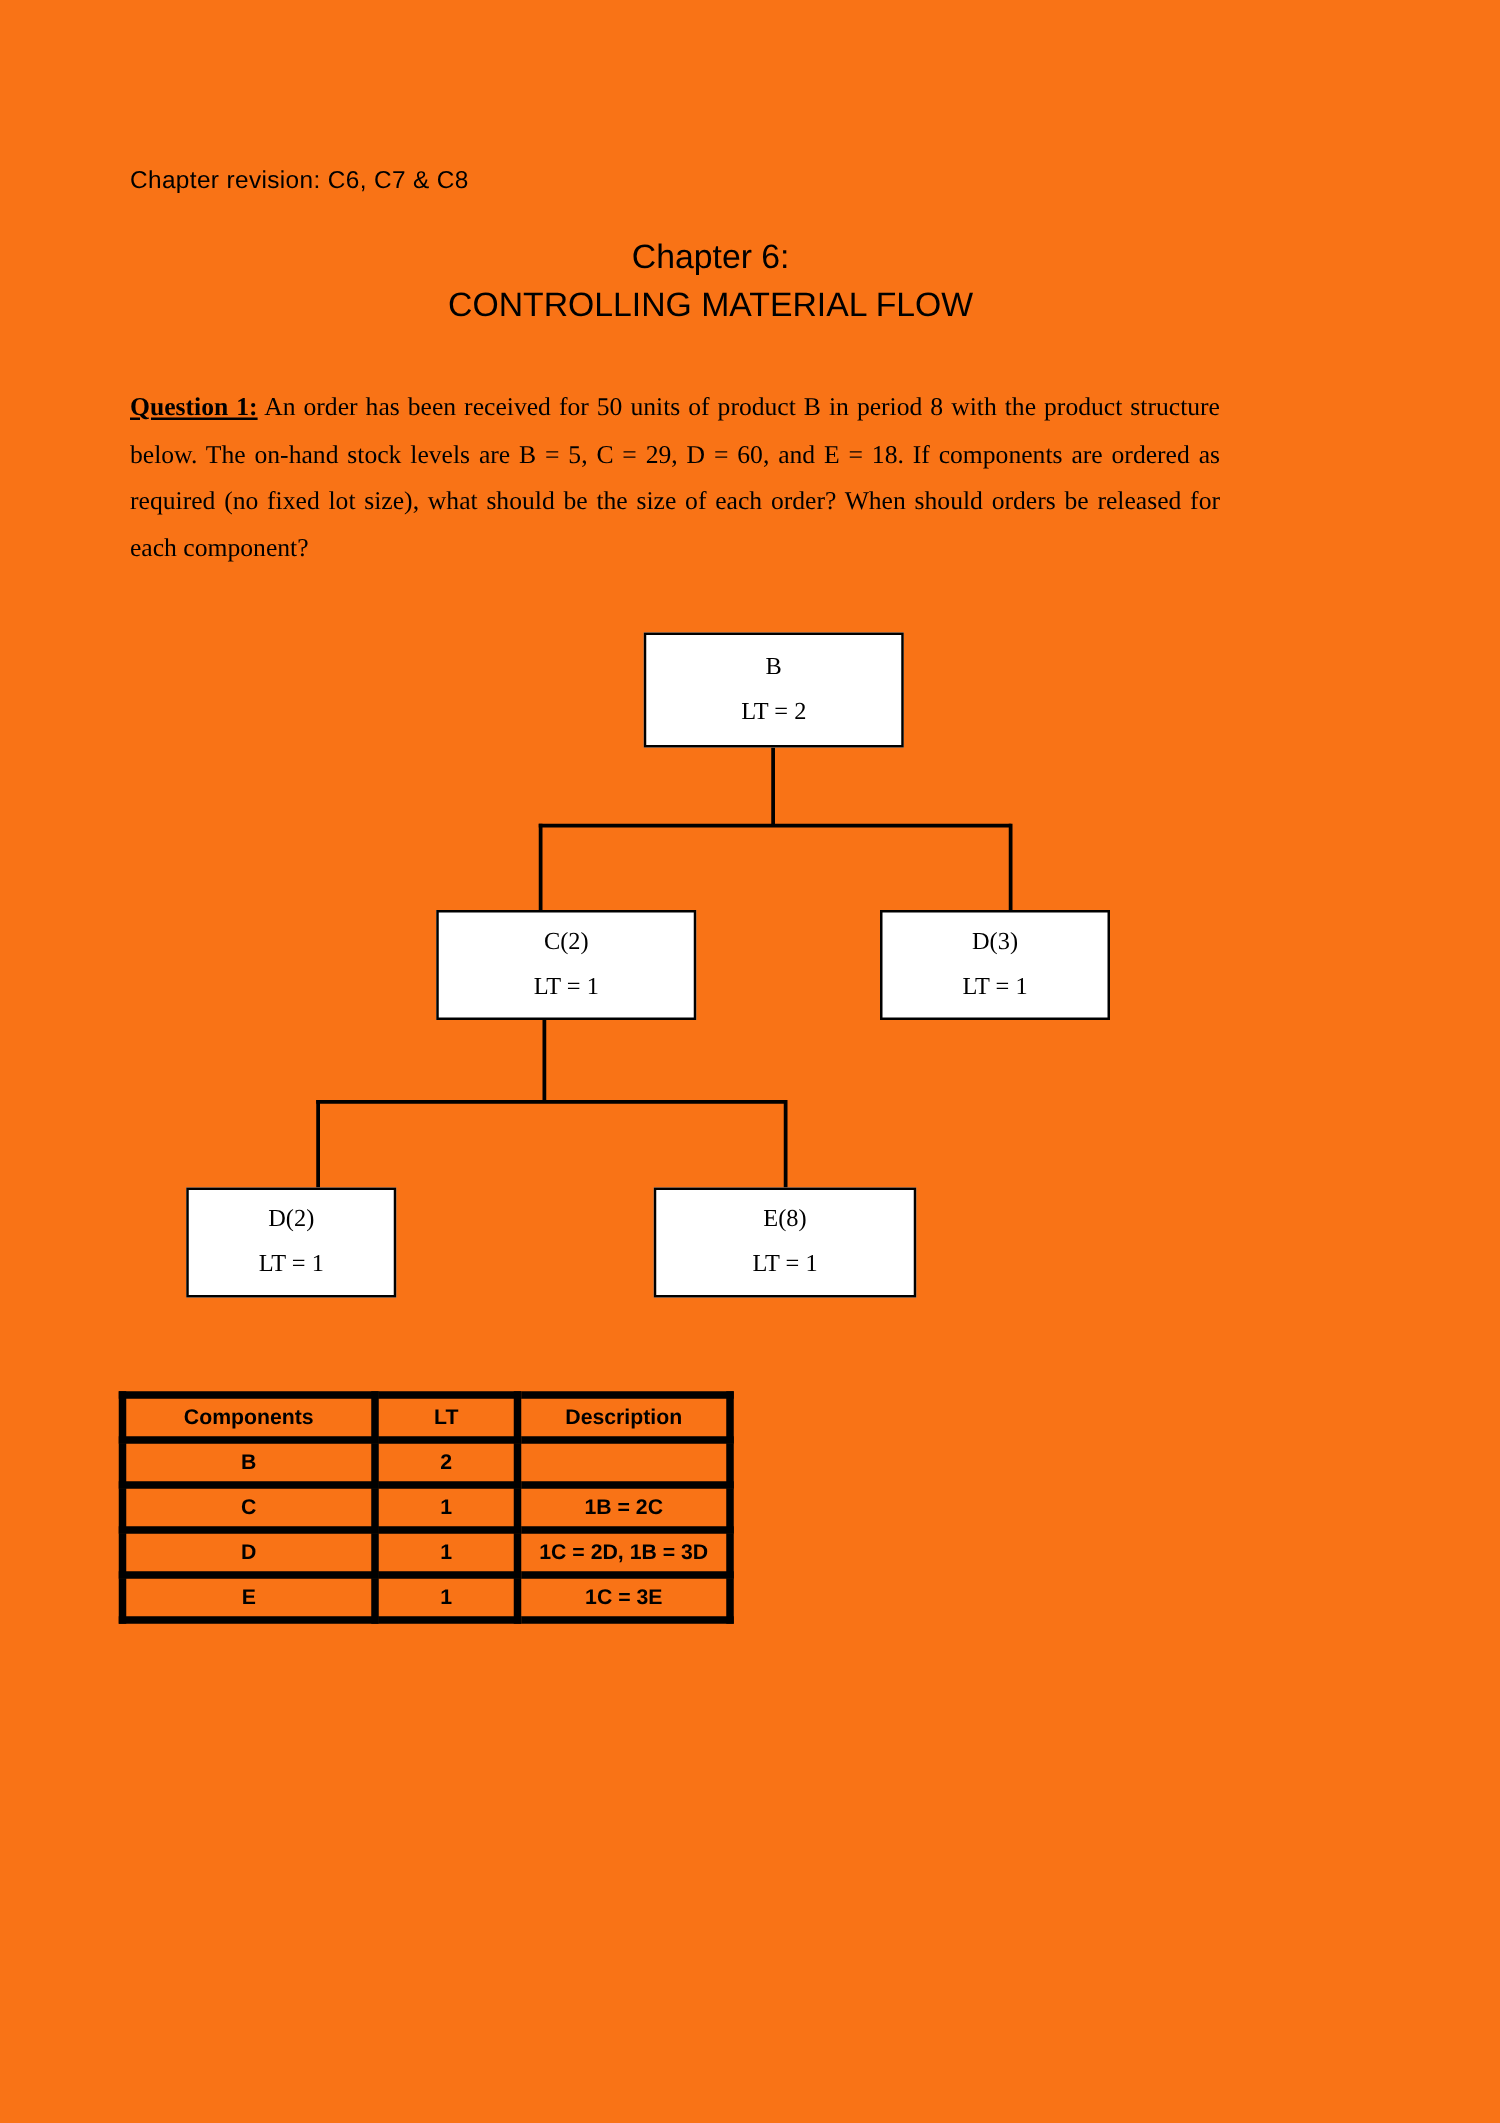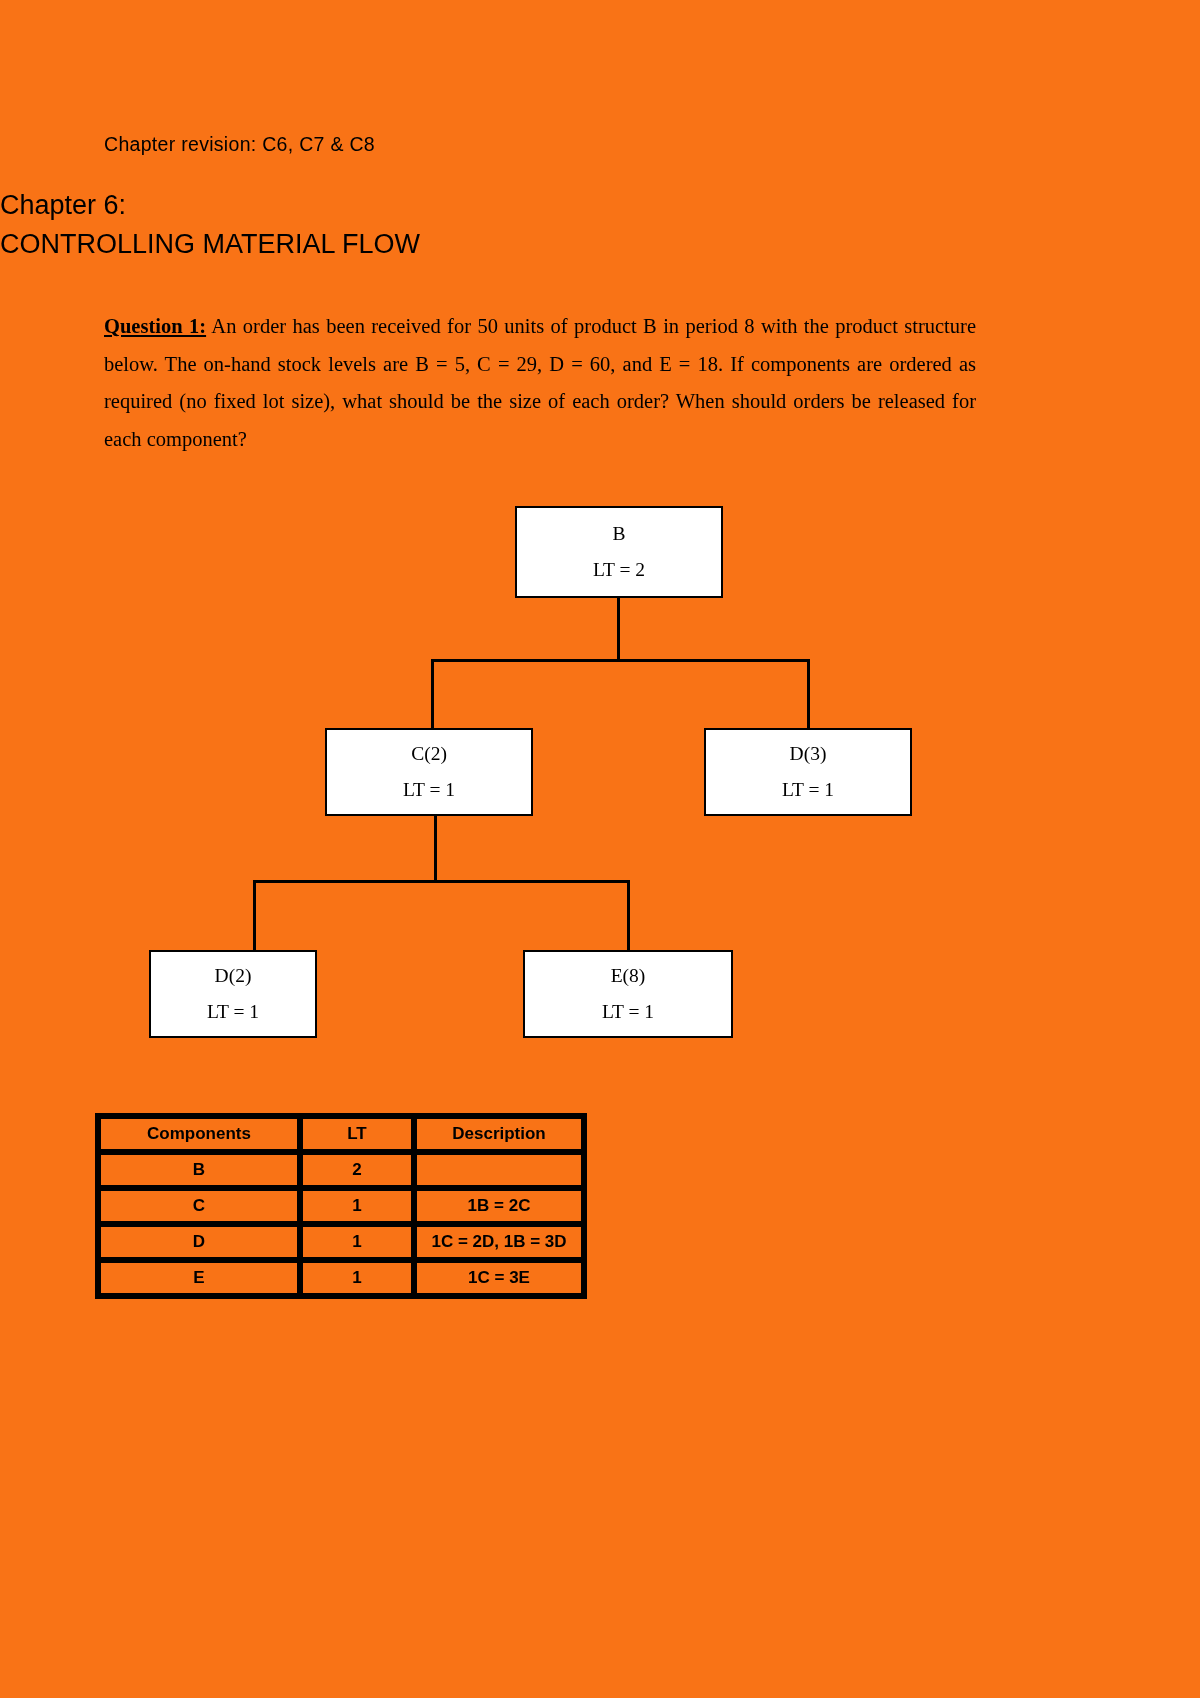--- a/index.html
+++ b/index.html
@@ -33,20 +33,21 @@
     font-size: 19.5px;
     letter-spacing: 0.3px;
     white-space: nowrap;
   }
 
   .doc-title {
     position: absolute;
     left: 0;
     top: 186px;
     width: 1137px;
+    text-align: center;
     font-family: "Liberation Sans", sans-serif;
     font-size: 27px;
     line-height: 39px;
   }
   .doc-title .title-line { display: block; }
 
   
   .question-block {
     position: absolute;
     left: 104px;
@@ -79,22 +80,22 @@
     font-size: 19.5px;
     display: flex;
     flex-direction: column;
     align-items: center;
     justify-content: center;
   }
   .node .node-name { display: block; margin-bottom: 14px; }
   .node .node-lt   { display: block; }
 
   .node-b  { left: 515px; top: 36px;  width: 208px; height: 92px; }
-  .node-c  { left: 325px; top: 258px; width: 208px; height: 88px; justify-content: center; }
-  .node-d1 { left: 704px; top: 258px; width: 208px; height: 88px; }
+  .node-c  { left: 349px; top: 258px; width: 208px; height: 88px; justify-content: center; }
+  .node-d1 { left: 704px; top: 258px; width: 184px; height: 88px; }
   .node-d2 { left: 149px; top: 480px; width: 168px; height: 88px; }
   .node-e  { left: 523px; top: 480px; width: 210px; height: 88px; }
 
   .conn {
     position: absolute;
     background: #000000;
   }
   
   .c-b-down   { left: 617px; top: 128px; width: 2.5px; height: 62px; }
   

